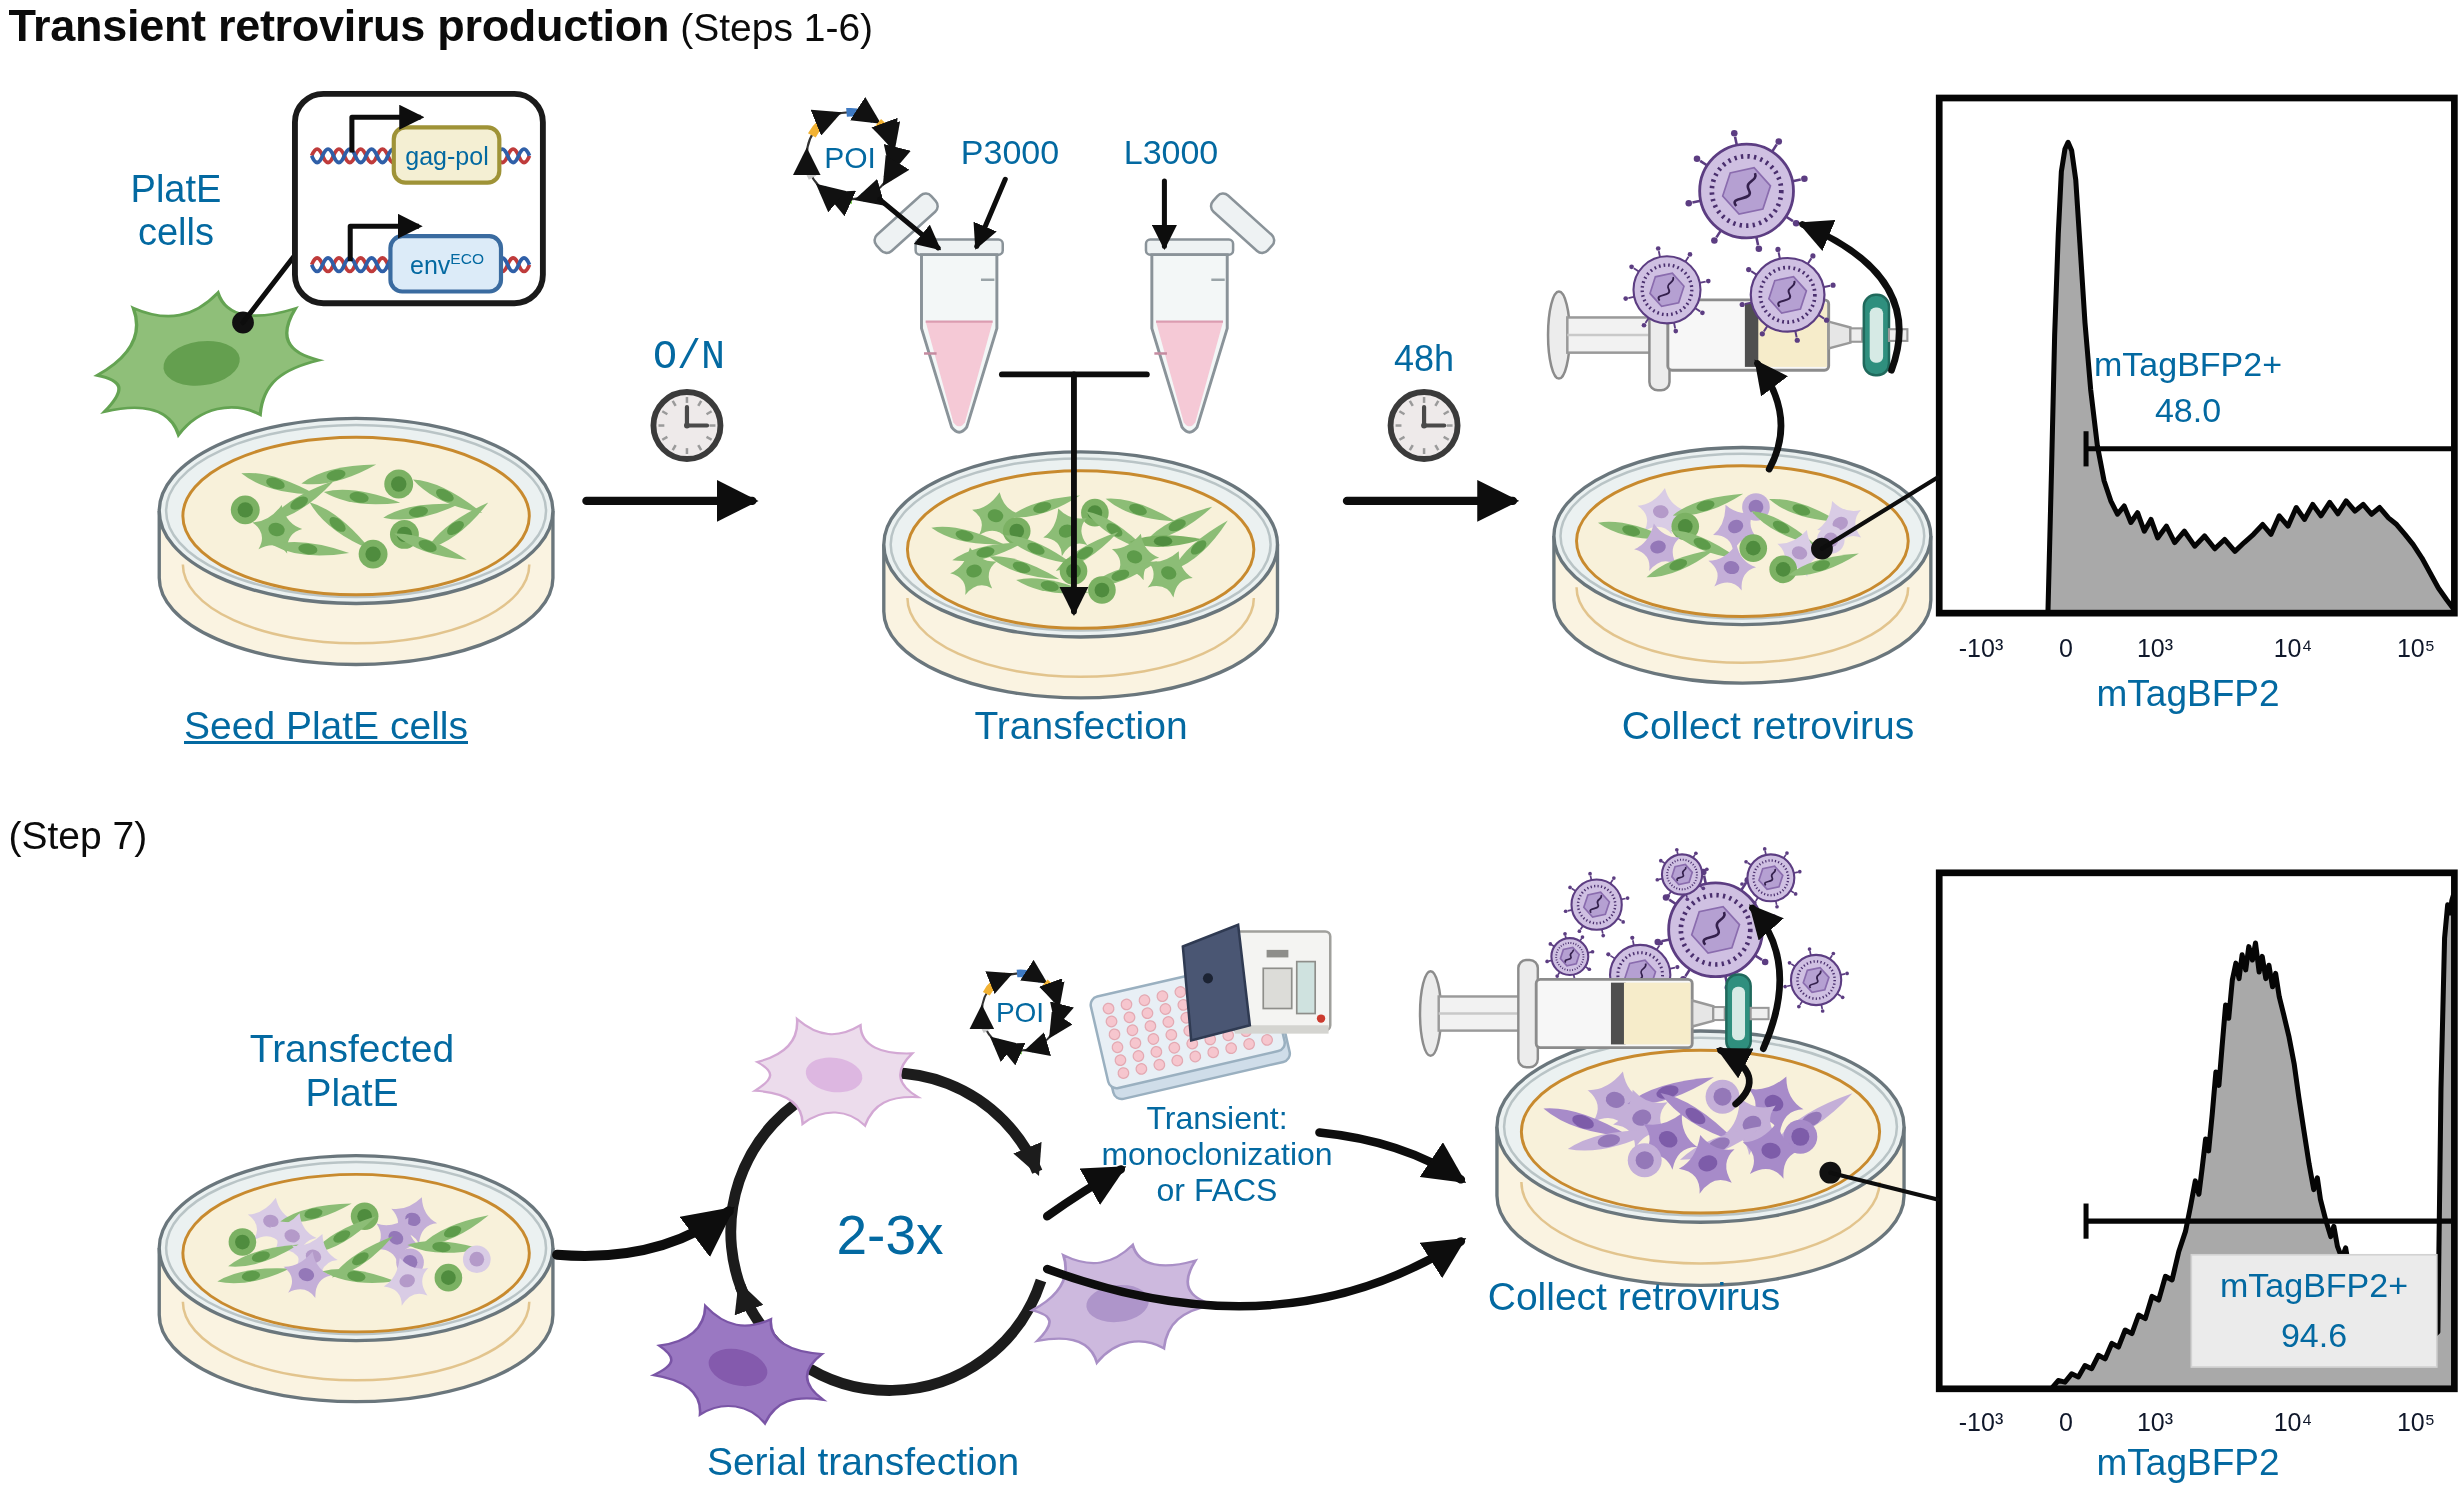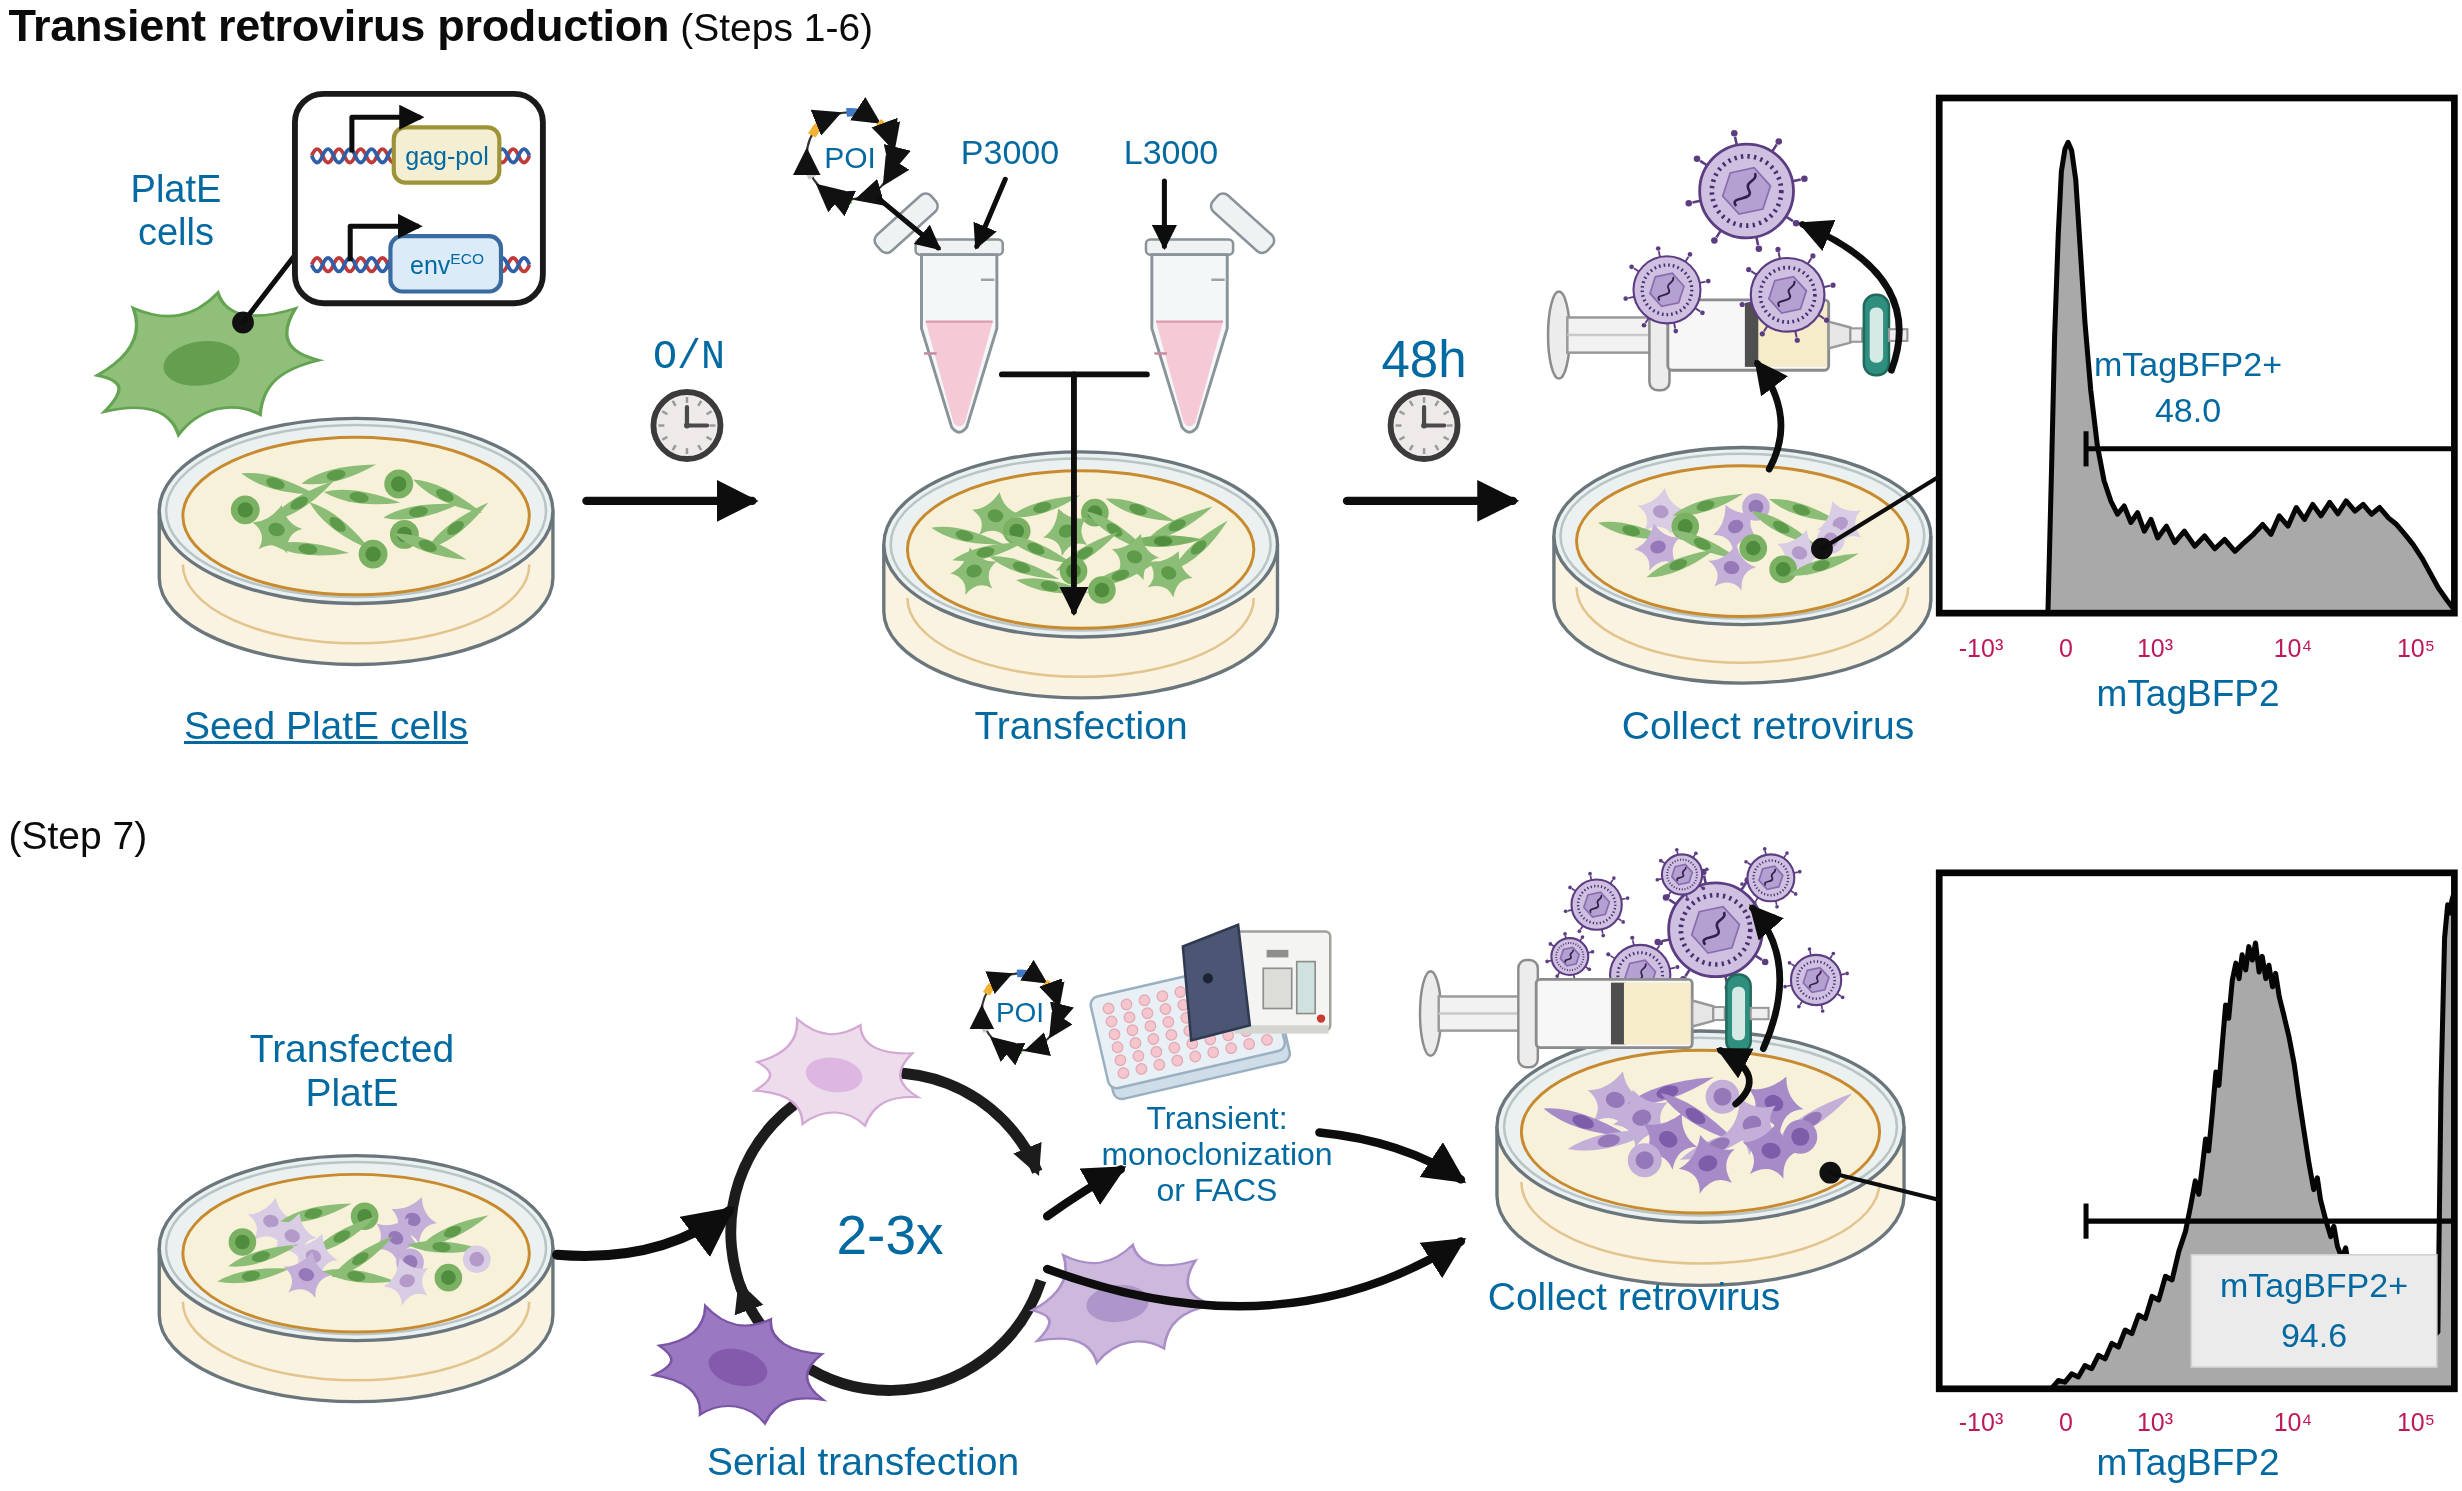--- a/index.html
+++ b/index.html
@@ -3,21 +3,21 @@
 <meta charset="utf-8">
 <style>
   html,body{margin:0;padding:0;background:#ffffff;}
   body{width:2462px;height:1491px;position:relative;font-family:"Liberation Sans",sans-serif;overflow:hidden;color:#111;}
   #art{position:absolute;left:0;top:0;width:2462px;height:1491px;}
   .t{position:absolute;transform:translate(-50%,-50%);white-space:nowrap;text-align:center;color:#0369a1;}
   .lines{line-height:1.12;}
   .title{position:absolute;display:flex;align-items:baseline;gap:11px;color:#0b0b0b;}
   .title .main{font-size:45px;font-weight:600;letter-spacing:-0.3px;}
   .title .note{font-size:39px;font-weight:400;}
-  .tick{position:absolute;transform:translate(-50%,-50%);font-size:25px;color:#be185d;white-space:nowrap;}
+  .tick{position:absolute;transform:translate(-50%,-50%);font-size:25px;color:#0f172a;white-space:nowrap;}
   sup.eco{font-size:0.62em;vertical-align:super;}
 </style>
 </head>
 <body>
 
 <div id="fig">
 
   <div id="art"><svg width="2462" height="1491" viewBox="0 0 2939 1780" xmlns="http://www.w3.org/2000/svg">
         <defs>
  <marker id="ah" viewBox="0 0 10 10" refX="8.5" refY="5" markerWidth="5" markerHeight="5" orient="auto-start-reverse">
@@ -979,21 +979,21 @@
   </div>
 
   <div class="t" style="left:447px;top:156px;font-size:25px;">gag-pol</div>
   <div class="t" style="left:447px;top:265px;font-size:25px;"><span>env</span><sup class="eco">ECO</sup></div>
 
   <div class="t" style="left:850px;top:158px;font-size:30px;">POI</div>
   <div class="t" style="left:1010px;top:152px;font-size:34px;">P3000</div>
   <div class="t" style="left:1171px;top:152px;font-size:34px;">L3000</div>
 
   <div class="t" style="left:689px;top:357px;font-size:40px;font-family:Liberation Mono, monospace;">O/N</div>
-  <div class="t" style="left:1424px;top:359px;font-size:51px;">48h</div>
+  <div class="t" style="left:1424px;top:359px;font-size:36px;">48h</div>
 
   <div class="t" style="left:326px;top:726px;font-size:39px;text-decoration:underline;">Seed PlatE cells</div>
   <div class="t" style="left:1081px;top:726px;font-size:39px;">Transfection</div>
   <div class="t" style="left:1768px;top:726px;font-size:39px;">Collect retrovirus</div>
 
   <div class="t" style="left:2188px;top:364px;font-size:34px;">mTagBFP2+</div>
   <div class="t" style="left:2188px;top:410px;font-size:34px;text-align:right;">48.0</div>
   <div class="tick" style="left:1981px;top:648px;">-10³</div>
   <div class="tick" style="left:2066px;top:648px;">0</div>
   <div class="tick" style="left:2155px;top:648px;">10³</div>

